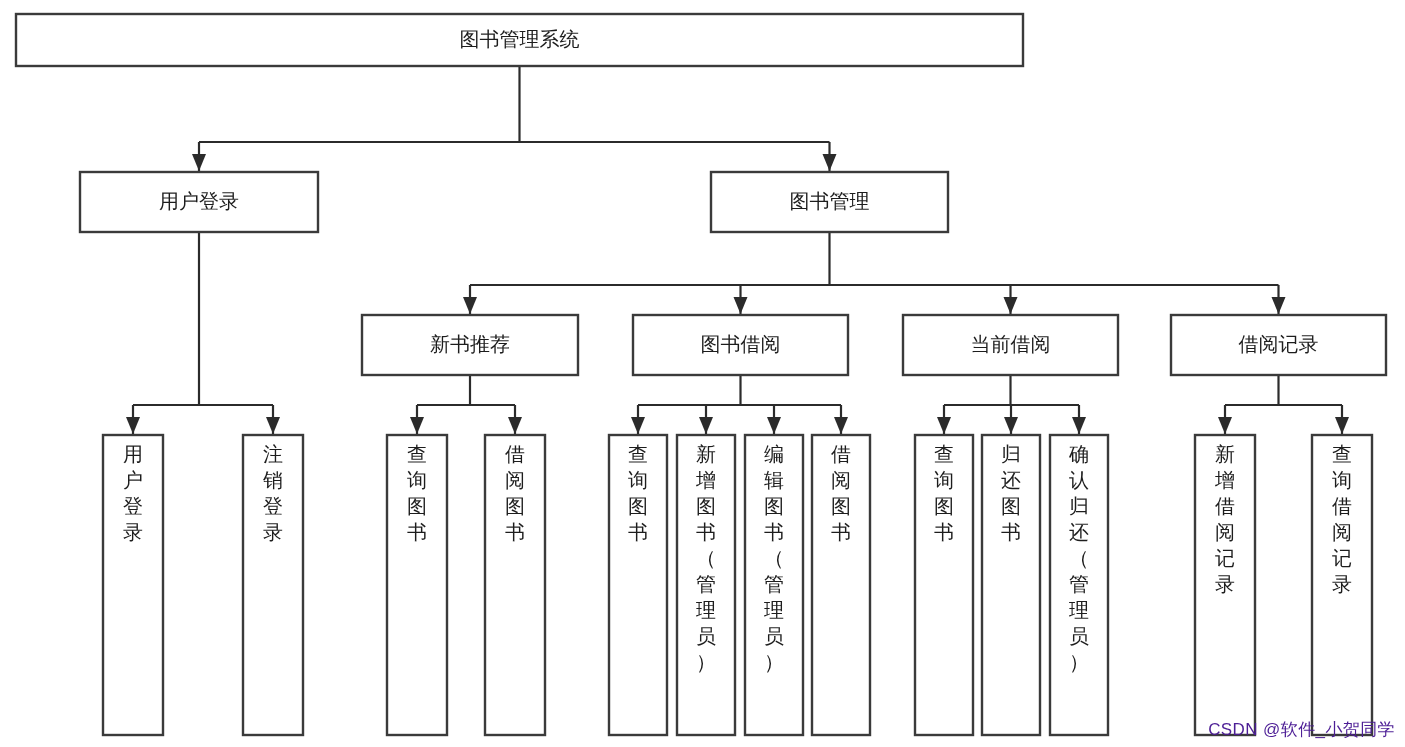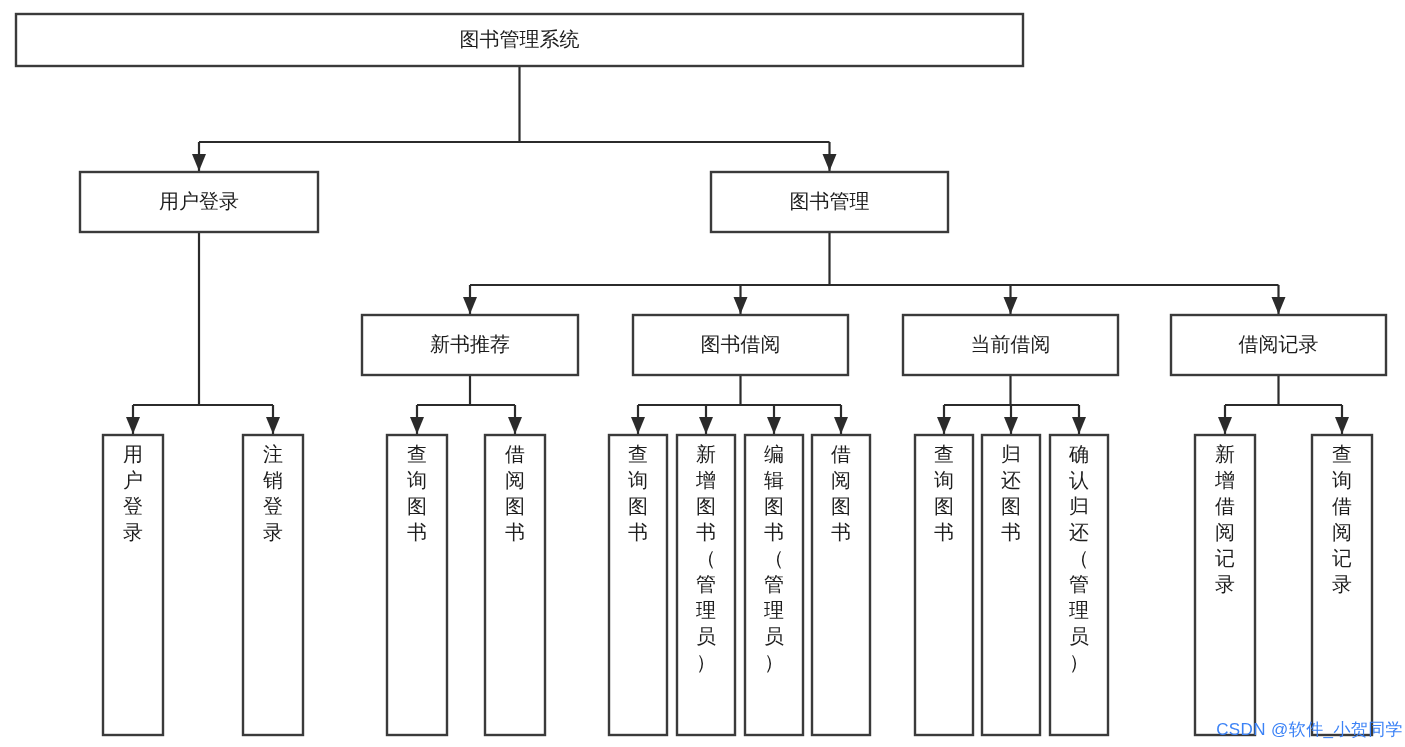--- a/index.html
+++ b/index.html
@@ -50,25 +50,25 @@
     stroke: #2b2b2b;
     stroke-width: 2.2;
     fill: none;
   }
   .arrow-head {
     fill: #2b2b2b;
     stroke: none;
   }
   .watermark-text {
     position: absolute;
-    right: 2px;
+    right: 10px;
     bottom: 6px;
     font-family: "Liberation Sans", "DejaVu Sans", sans-serif;
     font-size: 17px;
-    color: #3b82f6;
+    color: #4c1d95;
     white-space: nowrap;
     letter-spacing: 0.4px;
     user-select: none;
   }
 </style>
 </head>
 <body>
 
 <div id="diagram-root">
   <svg class="diagram-canvas" viewBox="0 0 1405 747" xmlns="http://www.w3.org/2000/svg">

